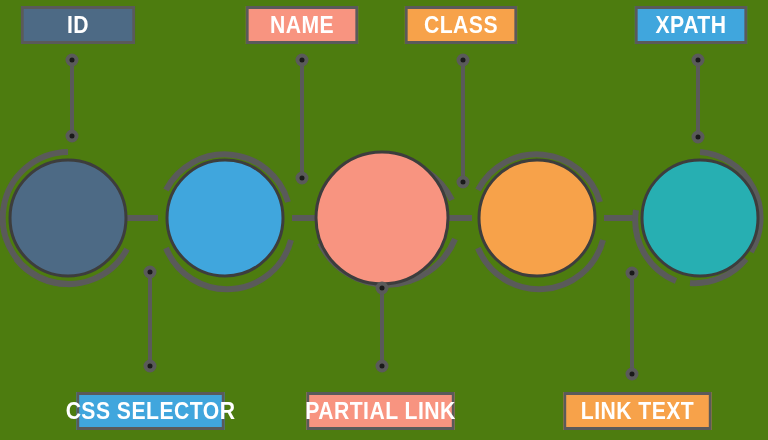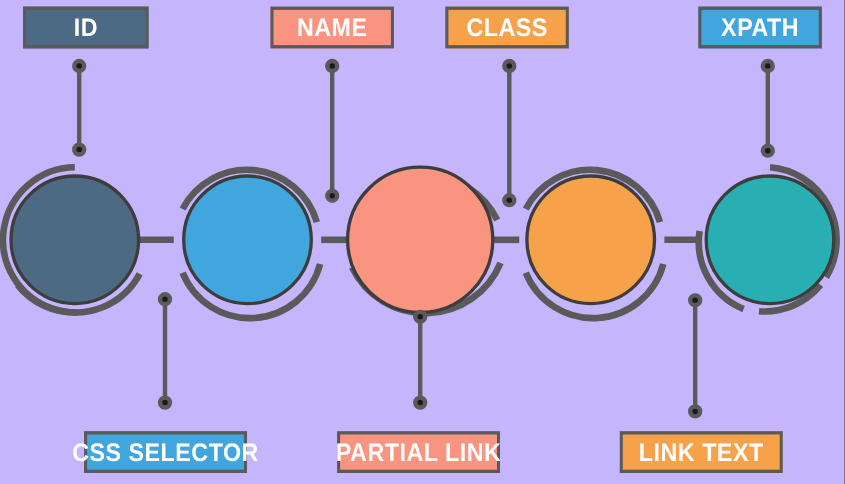--- a/index.html
+++ b/index.html
@@ -4,21 +4,21 @@
 <style>
   html, body {
     margin: 0;
     padding: 0;
     background: #000000;
   }
   #stage {
     position: relative;
     width: 768px;
     height: 440px;
-    background: #c4b5fd;
+    background: #4d7c0f;
     overflow: hidden;
     font-family: "Liberation Sans", sans-serif;
     text-align: right;
   }
   #diagram-svg {
     position: absolute;
     left: 0;
     top: 0;
     width: 768px;
     height: 440px;

